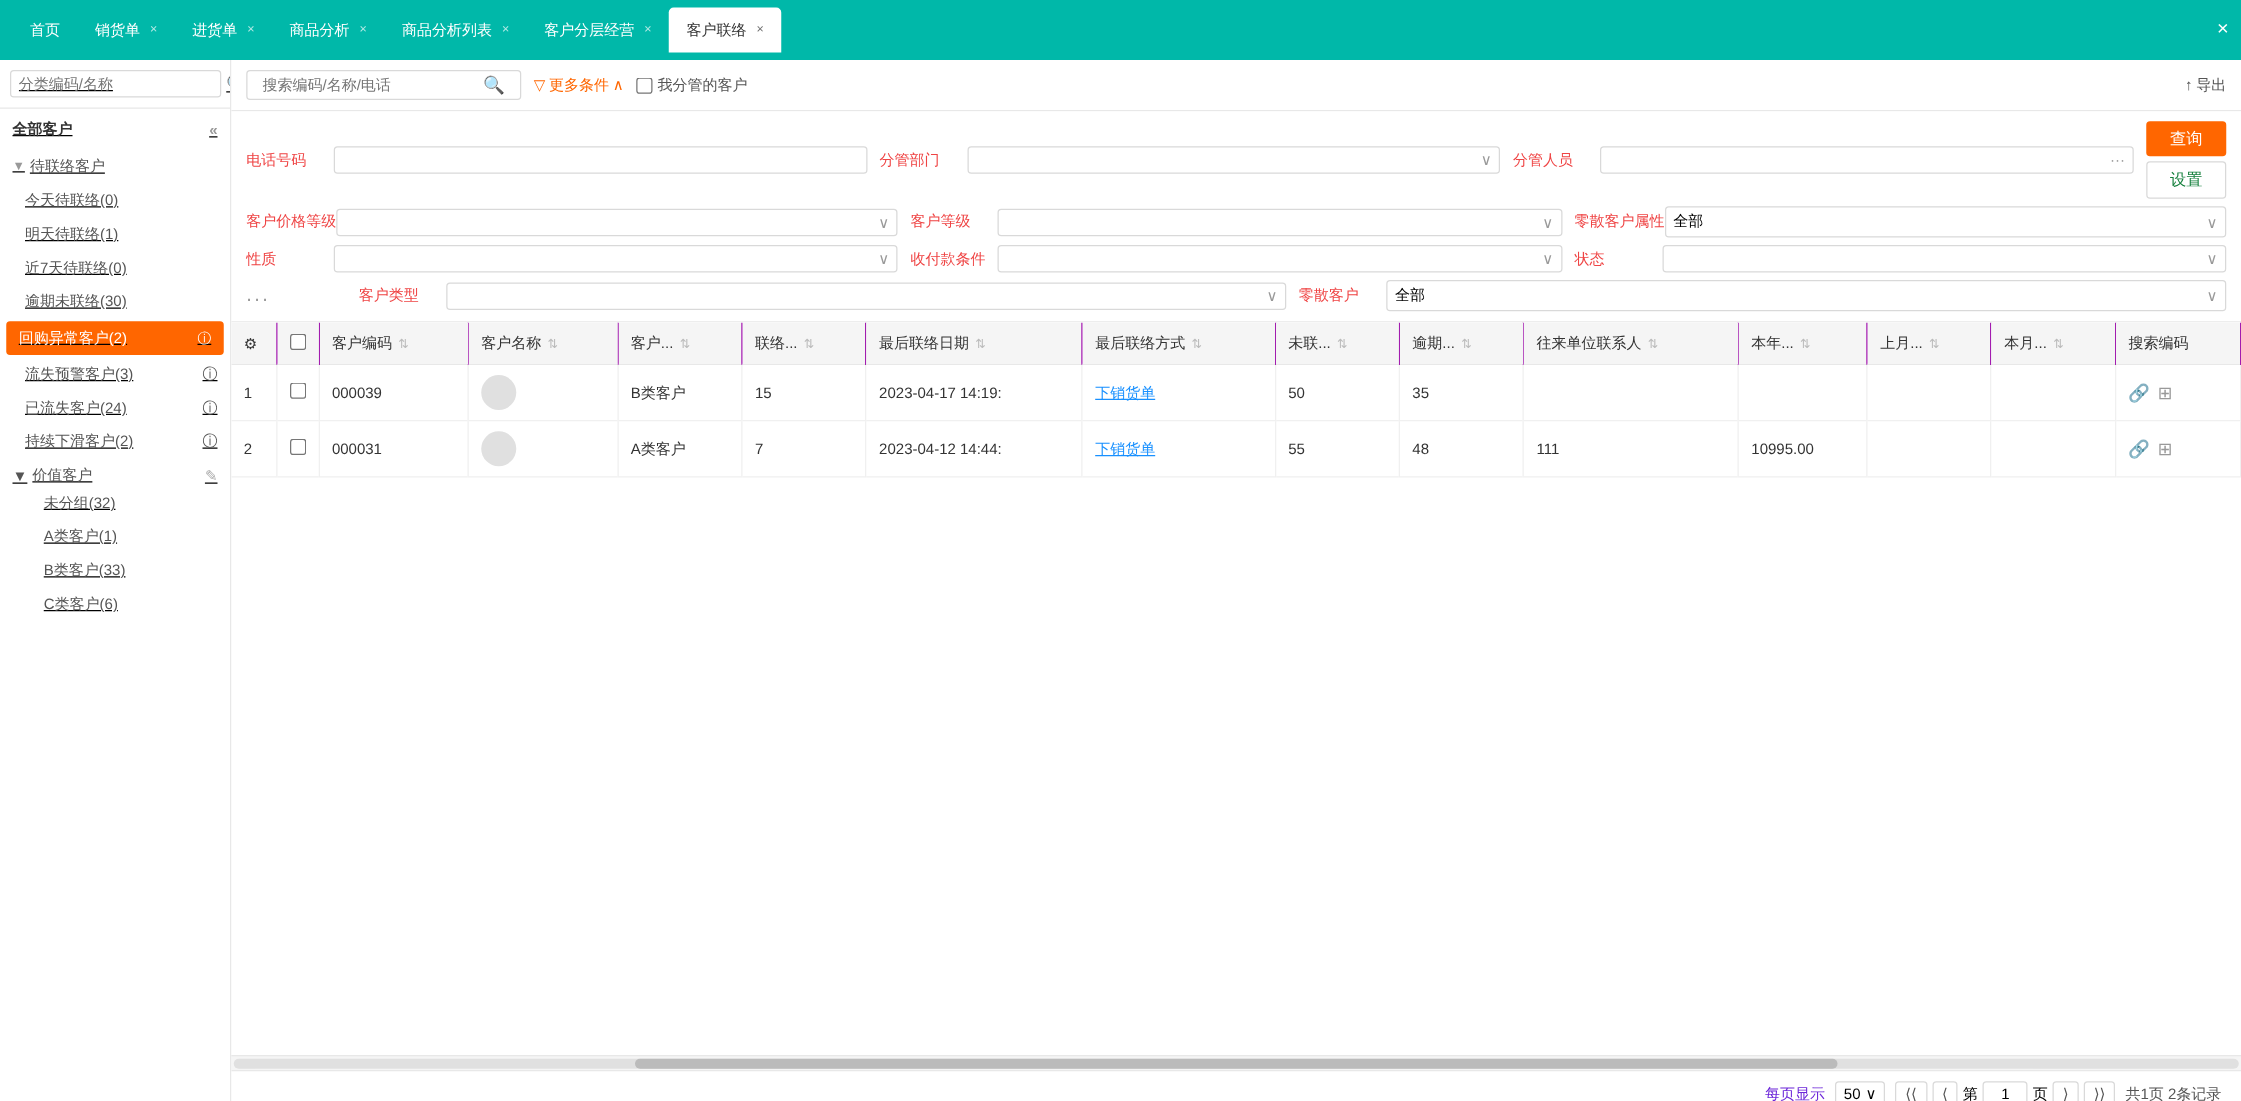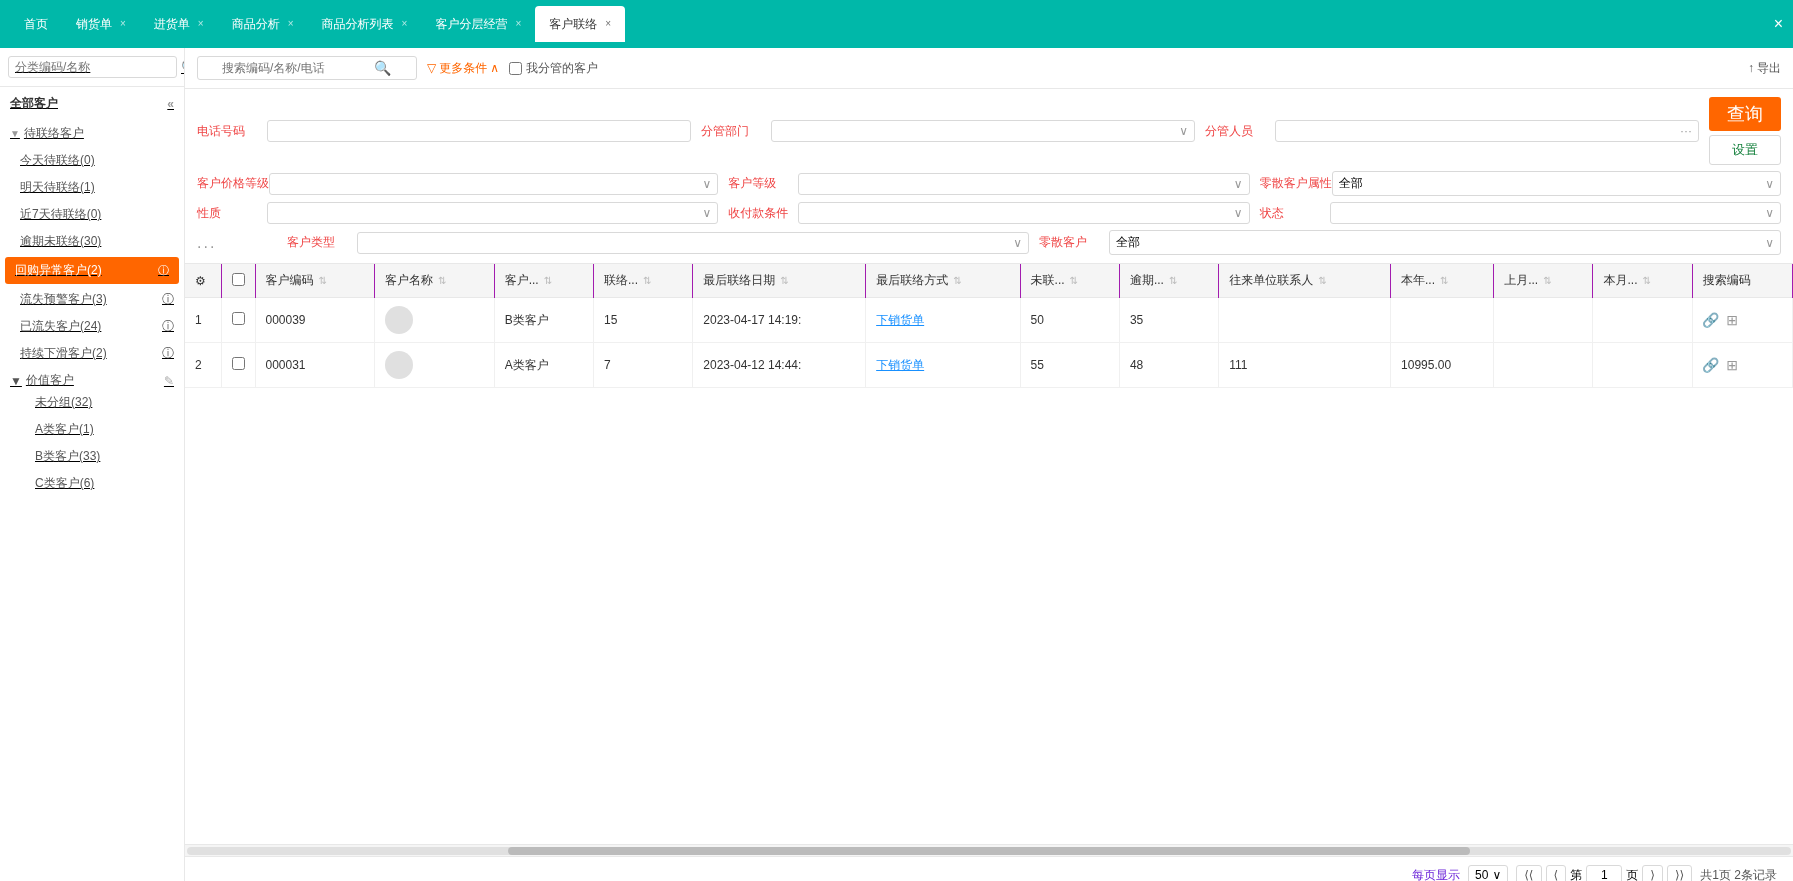--- a/index.html
+++ b/index.html
@@ -80,21 +80,21 @@
       flex: 1; display: flex; flex-direction: column; overflow: hidden; background: #f5f5f5;
     }
 
     
     .search-bar {
       background: #fff; padding: 8px 12px; border-bottom: 1px solid #e8e8e8;
       display: flex; align-items: center; gap: 10px;
     }
     .search-input-wrap {
       display: flex; align-items: center; border: 1px solid #d9d9d9; border-radius: 3px;
-      padding: 3px 24px; gap: 4px; width: 220px;
+      padding: 3px 12px; gap: 4px; width: 220px;
     }
     .search-input-wrap input { border: none; outline: none; font-size: 12px; width: 100%; color: #999; }
     .search-icon { color: #999; font-size: 14px; cursor: pointer; }
     .filter-btn {
       display: flex; align-items: center; gap: 3px; color: #f60; cursor: pointer;
       font-size: 12px;
     }
     .my-customer { display: flex; align-items: center; gap: 4px; color: #555; cursor: pointer; }
     .export-btn {
       margin-left: auto; display: flex; align-items: center; gap: 3px;
@@ -118,21 +118,21 @@
       display: flex; align-items: center; justify-content: space-between; cursor: pointer;
       background: #fff; min-width: 120px;
     }
     .filter-select .arrow { color: #999; }
     .filter-input {
       flex: 1; border: 1px solid #d9d9d9; border-radius: 3px; padding: 3px 8px;
       font-size: 12px; outline: none; min-width: 180px;
     }
     .btn-query {
       background: #f60; color: #fff; border: none; border-radius: 3px;
-      padding: 5px 18px; cursor: pointer; font-size: 18px;
+      padding: 5px 18px; cursor: pointer; font-size: 13px;
     }
     .btn-settings {
       background: #fff; color: #15803d; border: 1px solid #d9d9d9; border-radius: 3px;
       padding: 5px 18px; cursor: pointer; font-size: 13px;
     }
     .action-btns { display: flex; flex-direction: column; gap: 4px; }
     .dots-btn { color: #999; cursor: pointer; font-size: 16px; letter-spacing: 2px; }
 
     
     .table-area {

